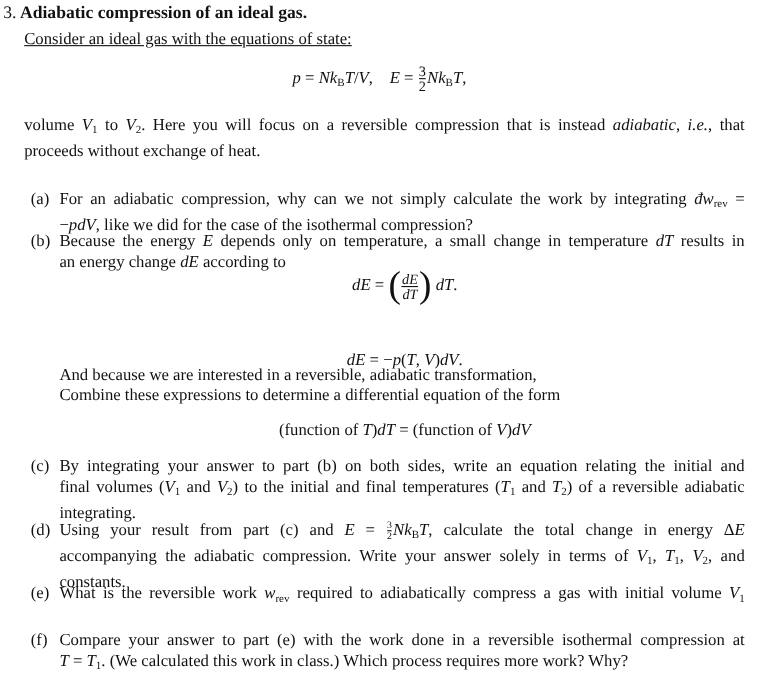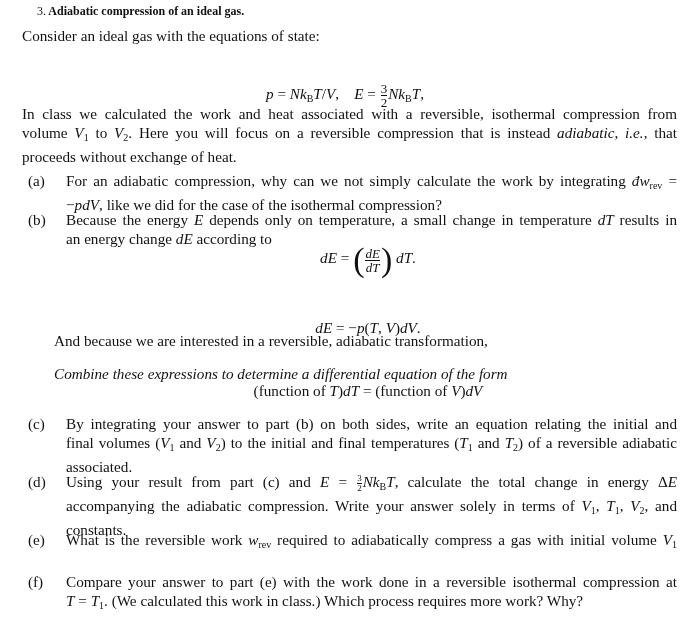--- a/index.html
+++ b/index.html
@@ -2,58 +2,57 @@
 <html><head>
 <meta charset="utf-8">
 <style>
   html, body { margin: 0; padding: 0; background: #ffffff; }
   body {
     width: 690px; height: 617px; overflow: hidden; position: relative;
     font-family: "Liberation Serif", "DejaVu Serif", serif;
     color: #111; font-size: 15.2px; line-height: 19px;
   }
   .abs { position: absolute; }
-  .title { left: 3px; top: 2px; font-weight: bold; font-size: 12px; margin-left: 34px; }
+  .title { left: 3px; top: 2px; font-weight: bold; font-size: 16px; }
   .title .num { font-weight: normal; }
   .p { left: 22px; width: 655px; text-align: justify; }
   .p .line { display: block; text-align-last: justify; white-space: nowrap; }
   .p .line.last { text-align-last: left; }
   .eq { text-align: center; font-style: normal; white-space: nowrap; }
   i { font-style: italic; }
   sub { font-size: 10px; vertical-align: -3px; font-style: normal; }
   .frac { display: inline-block; vertical-align: middle; text-align: center; line-height: 13px; margin: 0 1px; }
   .frac .n { display: block; font-size: 13px; }
   .frac .d { display: block; font-size: 13px; border-top: 1px solid #111; }
   .frac.small { line-height: 9px; }
   .frac.small .n, .frac.small .d { font-size: 9px; }
   .item-label { position: absolute; left: 0; }
   .item { left: 28px; width: 649px; }
-  .item .body { margin-left: 38px; text-align: justify; }
+  .item .body { margin-left: 26px; text-align: justify; }
   .item .body .line { display: block; text-align-last: justify; white-space: nowrap; }
   .item .body .line.last { text-align-last: left; }
   .paren { font-size: 34px; vertical-align: middle; font-weight: 200; line-height: 30px; }
 </style>
 </head>
 <body>
 
 <div class="abs title">
   <span class="num">3.</span>
   <span>Adiabatic compression of an ideal gas.</span>
 </div>
 
-<div class="abs" style="left:22px; top:26px;">Consider an ideal gas with the equations of state:</div>
+<div class="abs" style="left:22px; top:26px;text-decoration:underline;">Consider an ideal gas with the equations of state:</div>
 
-<div class="abs eq" style="left:0; width:690px; top:82px;">
+<div class="abs eq" style="left:0; width:690px; top:58px;">
   <span><i>p</i> = <i>Nk</i><sub>B</sub><i>T</i>/<i>V</i>,</span>
   &nbsp;&nbsp;
   <span><i>E</i> = <span class="frac"><span class="n">3</span><span class="d">2</span></span><i>Nk</i><sub>B</sub><i>T</i>,</span>
 </div>
 
 <div class="abs p" style="top:104px;">
-  <span class="line">In class we calculated the work and heat associated with a reversible, isothermal compression from</span>
   <span class="line">volume <i>V</i><sub>1</sub> to <i>V</i><sub>2</sub>. Here you will focus on a reversible compression that is instead <i>adiabatic</i>, <i>i.e.</i>, that</span>
   <span class="line last">proceeds without exchange of heat.</span>
 </div>
 
 <div class="abs item" style="top:171px;">
   <span class="item-label">(a)</span>
   <div class="body">
     <span class="line">For an adiabatic compression, why can we not simply calculate the work by integrating <i>đw</i><sub>rev</sub> =</span>
     <span class="line last">−<i>pdV</i>, like we did for the case of the isothermal compression?</span>
   </div>
@@ -66,31 +65,31 @@
     <span class="line last">an energy change <i>dE</i> according to</span>
   </div>
 </div>
 <div class="abs eq" style="left:28px; width:680px; top:245px;">
   <i>dE</i> = <span class="paren">(</span><span class="frac"><span class="n"><i>dE</i></span><span class="d"><i>dT</i></span></span><span class="paren">)</span> <i>dT</i>.
 </div>
 <div class="abs" style="left:54px; top:288px;margin-top:43px;">And because we are interested in a reversible, adiabatic transformation,</div>
 <div class="abs eq" style="left:28px; width:680px; top:318px;">
   <i>dE</i> = −<i>p</i>(<i>T</i>, <i>V</i>)<i>dV</i>.
 </div>
-<div class="abs" style="left:54px; top:364px;font-style:italic;">Combine these expressions to determine a differential equation of the form</div>
+<div class="abs" style="left:54px; top:350px;">Combine these expressions to determine a differential equation of the form</div>
 <div class="abs eq" style="left:28px; width:680px; top:381px;">
   (function of <i>T</i>)<i>dT</i> = (function of <i>V</i>)<i>dV</i>
 </div>
 
 <div class="abs item" style="top:414px;">
   <span class="item-label">(c)</span>
   <div class="body">
     <span class="line">By integrating your answer to part (b) on both sides, write an equation relating the initial and</span>
     <span class="line">final volumes (<i>V</i><sub>1</sub> and <i>V</i><sub>2</sub>) to the initial and final temperatures (<i>T</i><sub>1</sub> and <i>T</i><sub>2</sub>) of a reversible adiabatic</span>
-    <span class="line last">associated.</span>
+    <span class="line last">integrating.</span>
   </div>
 </div>
 
 <div class="abs item" style="top:472px;">
   <span class="item-label">(d)</span>
   <div class="body">
     <span class="line">Using your result from part (c) and <i>E</i> = <span class="frac small"><span class="n">3</span><span class="d">2</span></span><i>Nk</i><sub>B</sub><i>T</i>, calculate the total change in energy Δ<i>E</i></span>
     <span class="line">accompanying the adiabatic compression. Write your answer solely in terms of <i>V</i><sub>1</sub>, <i>T</i><sub>1</sub>, <i>V</i><sub>2</sub>, and</span>
     <span class="line last">constants.</span>
   </div>

